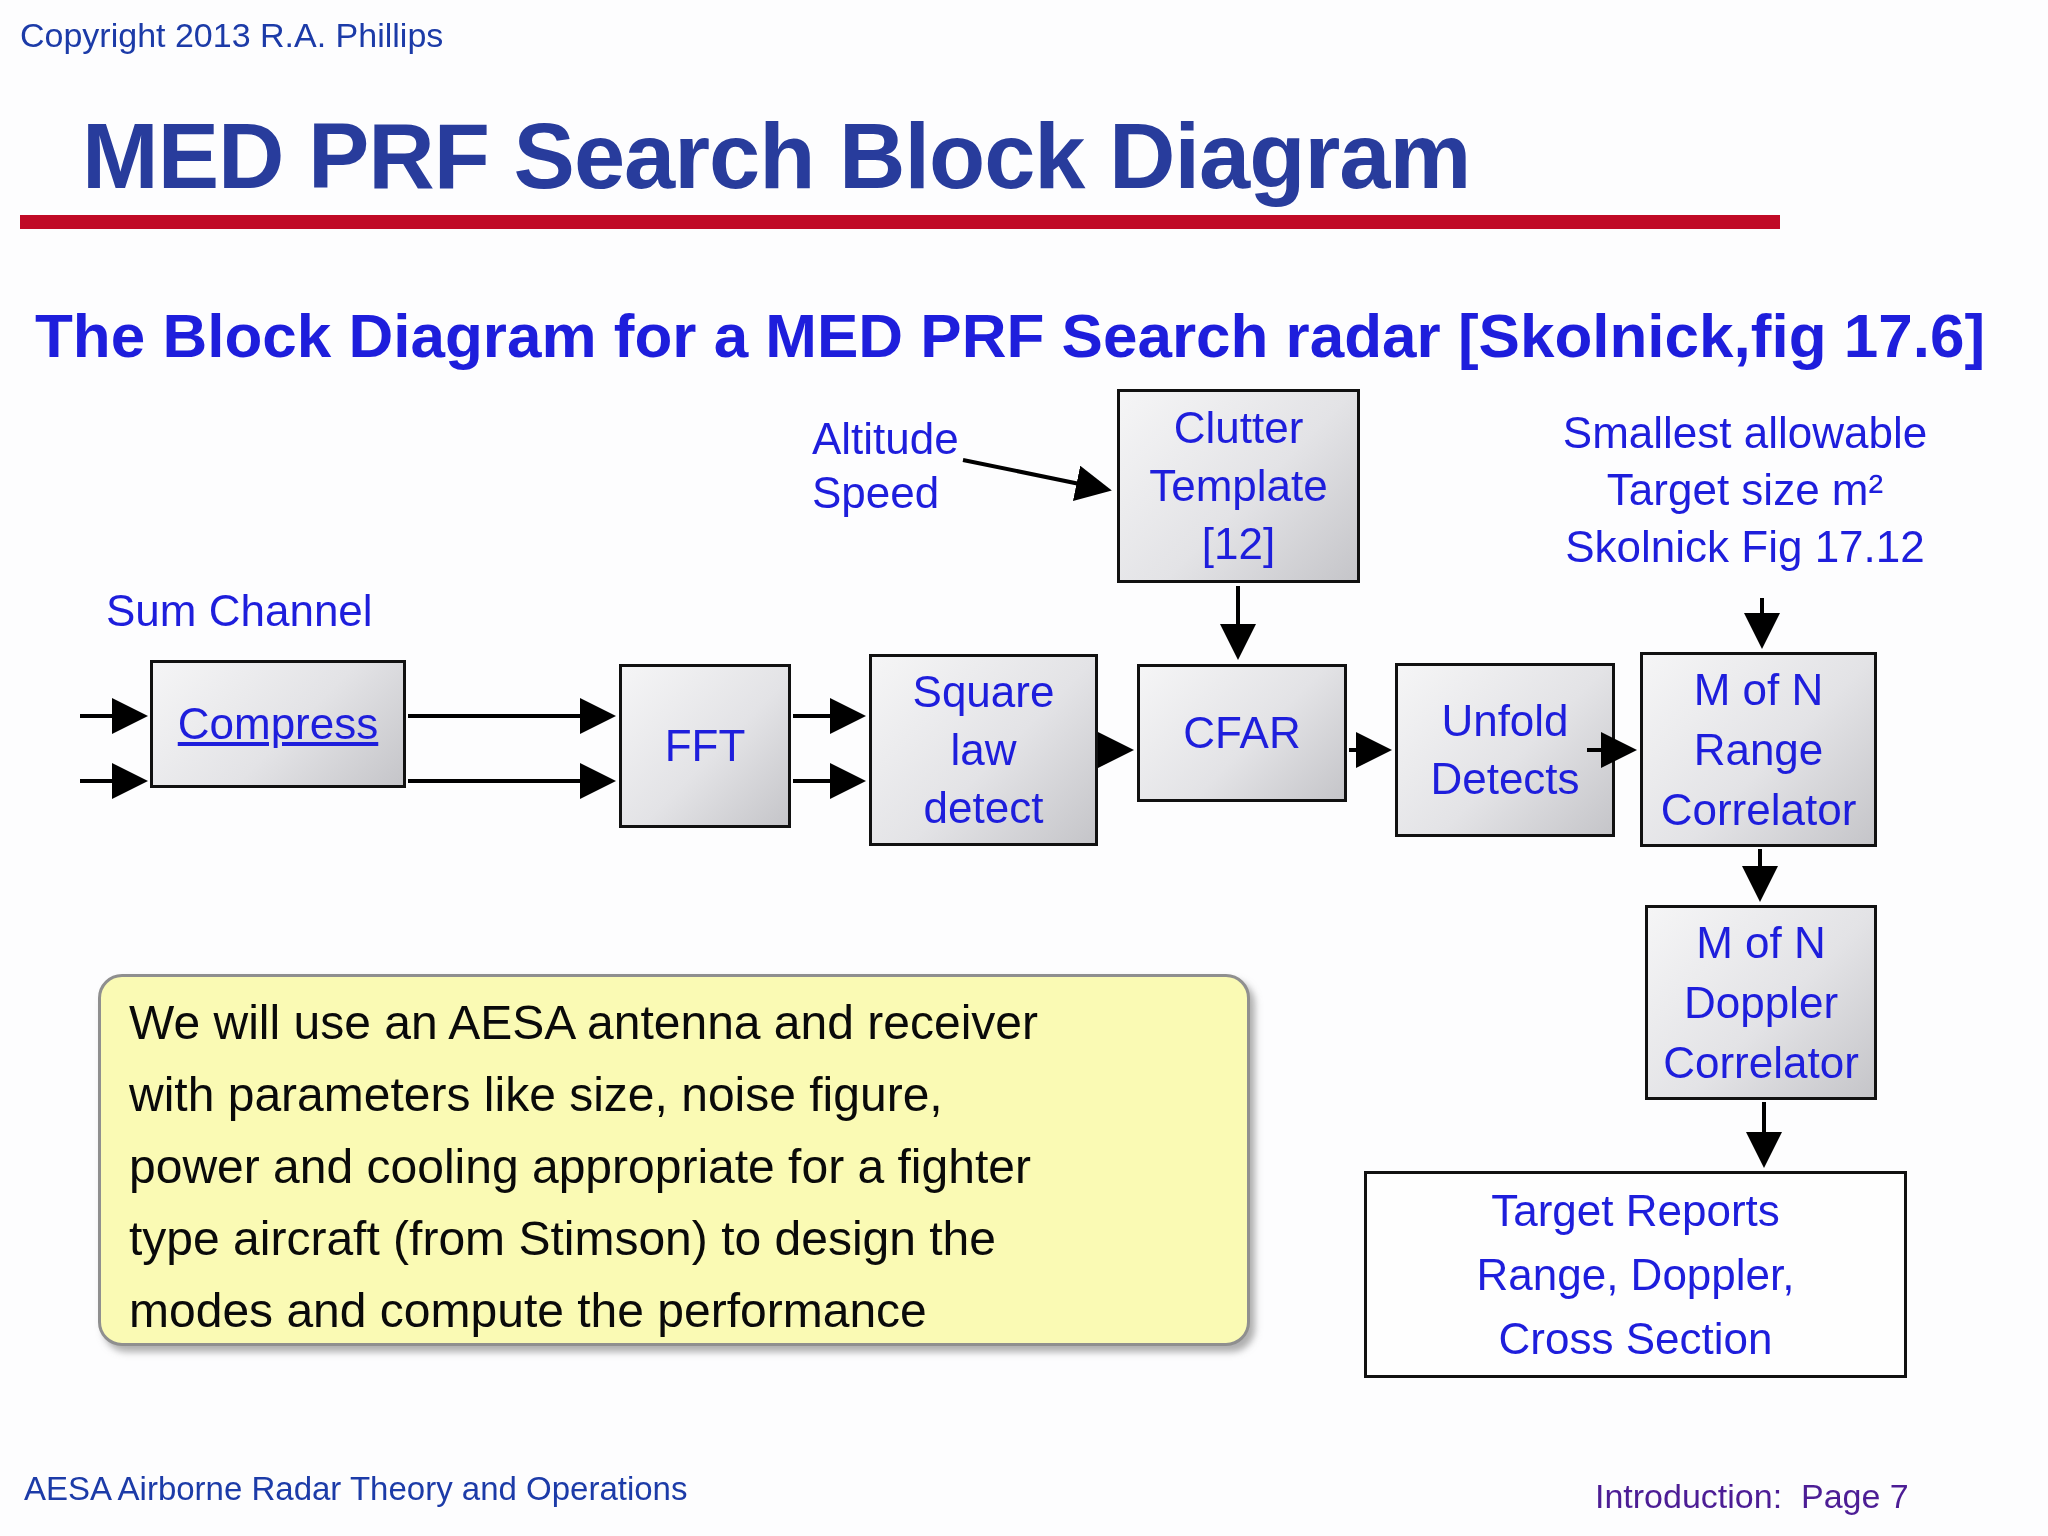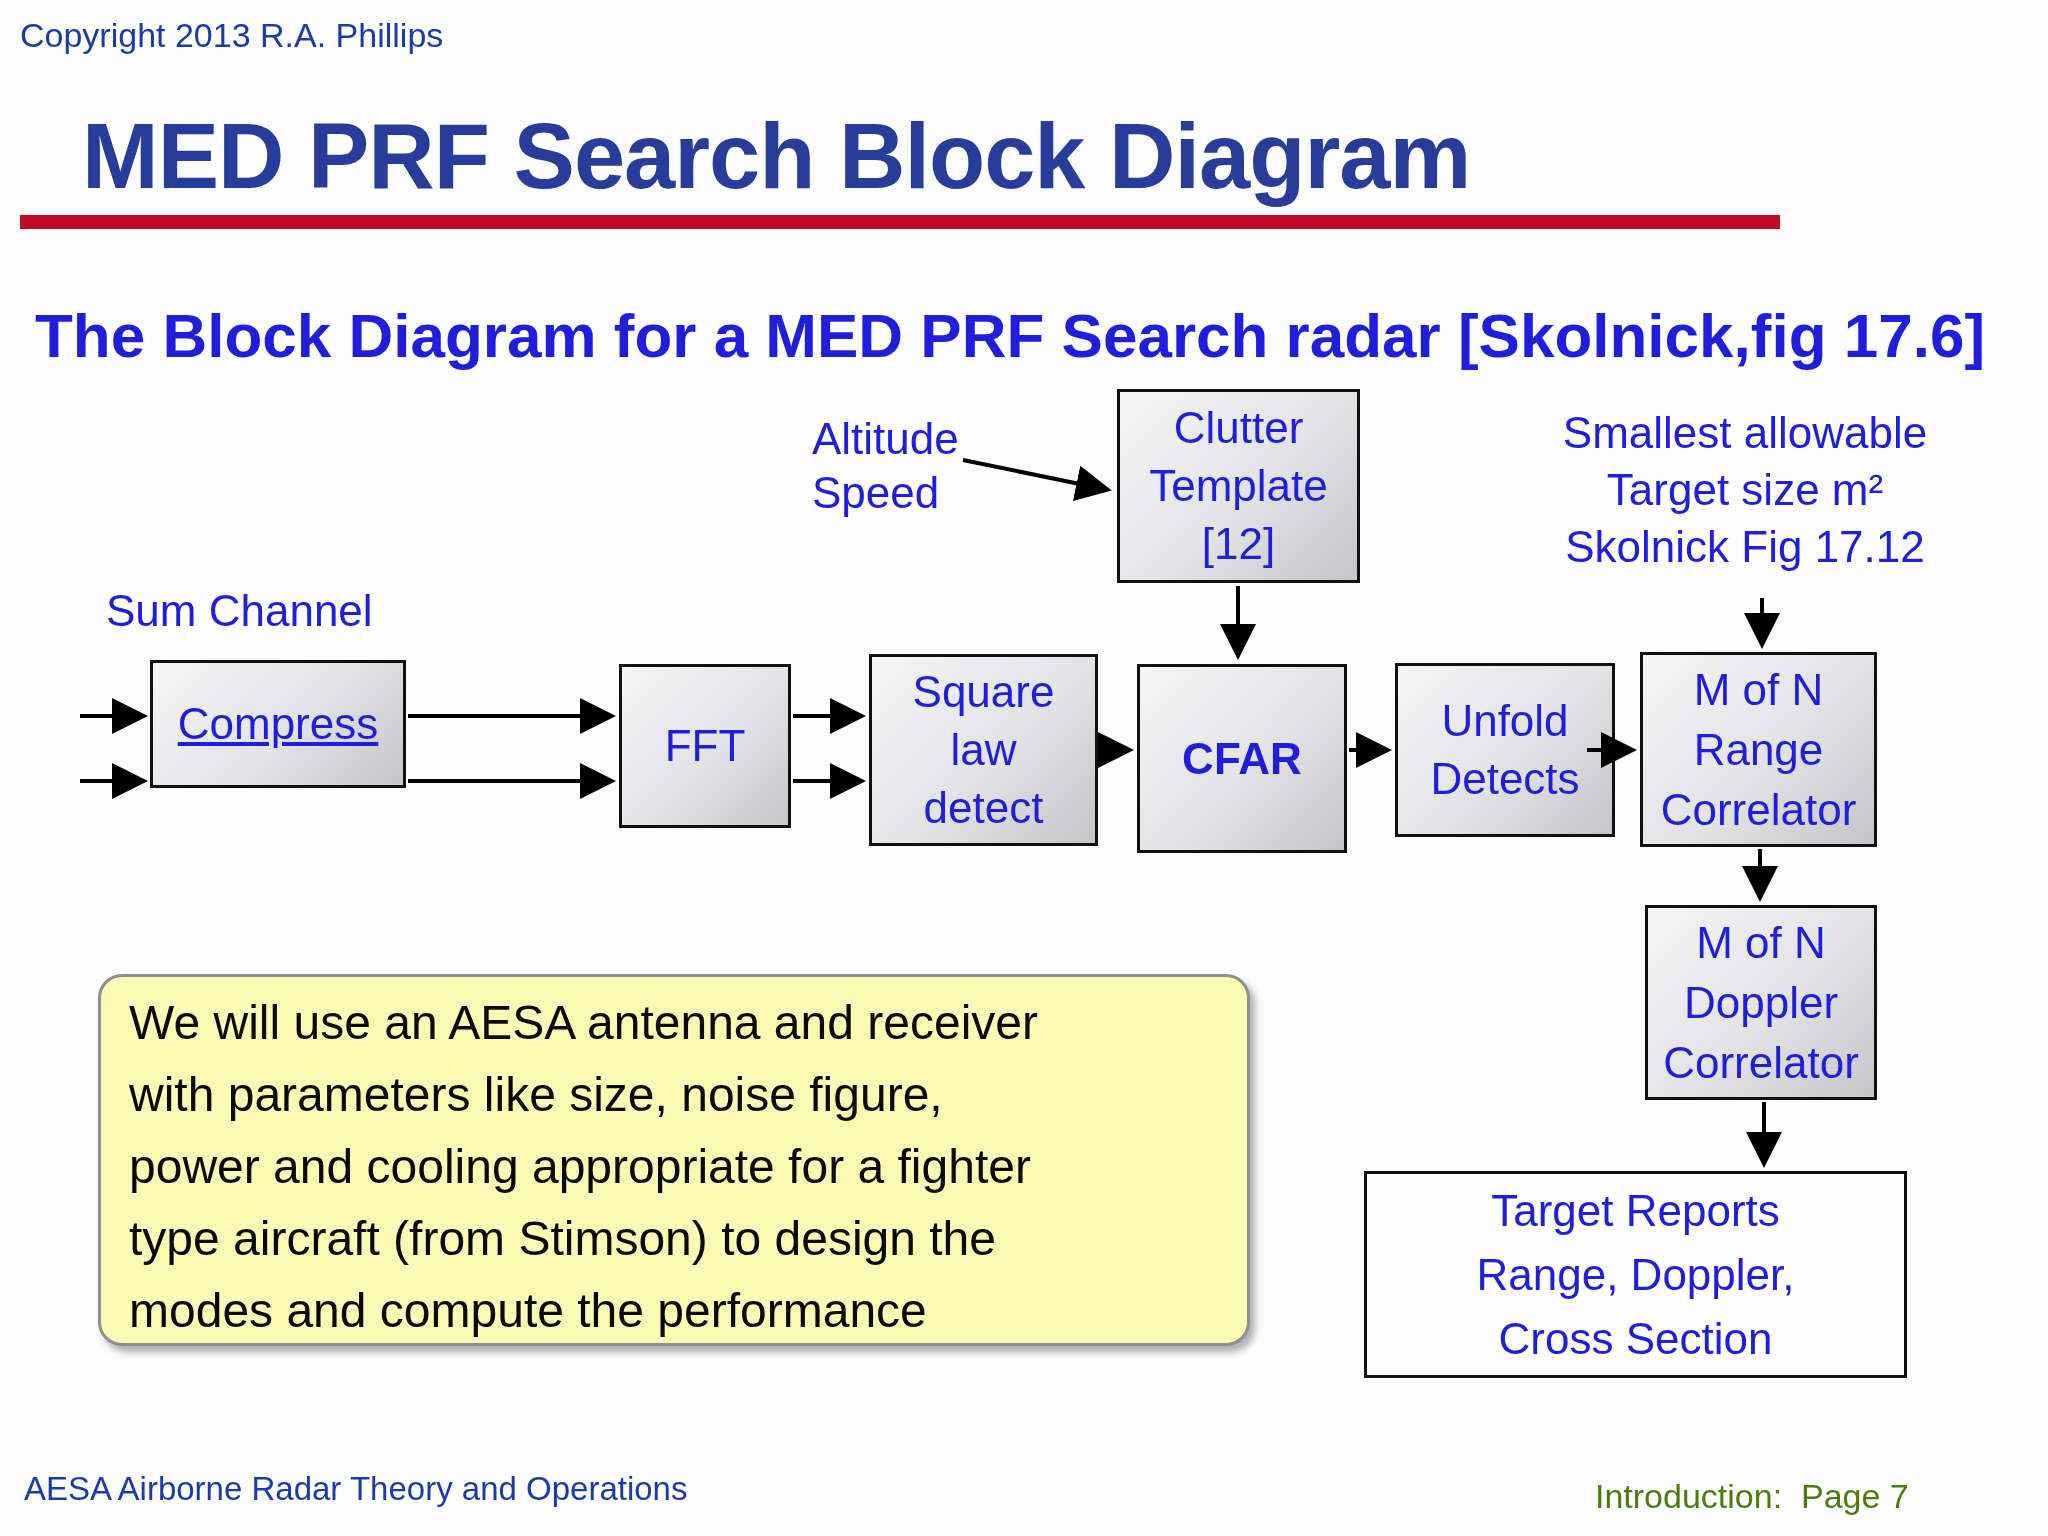--- a/index.html
+++ b/index.html
@@ -40,21 +40,21 @@
     background:linear-gradient(135deg,#f5f5f6 0%,#e3e3e6 55%,#c5c5c9 100%);
     border:3px solid #111111;
     display:flex;align-items:center;justify-content:center;
     text-align:center;color:#1E1EDC;font-size:44px;
     white-space:pre-line;line-height:56px;
     box-sizing:border-box;
   }
   .box-compress{left:150px;top:660px;width:256px;height:128px;text-decoration:underline;}
   .box-fft{left:619px;top:664px;width:172px;height:164px;}
   .box-square{left:869px;top:654px;width:229px;height:192px;line-height:58px;}
-  .box-cfar{left:1137px;top:664px;width:210px;height:189px;font-weight:bold;}
+  .box-cfar{left:1137px;top:664px;width:210px;height:138px;}
   .box-unfold{left:1395px;top:663px;width:220px;height:174px;line-height:58px;}
   .box-clutter{left:1117px;top:389px;width:243px;height:194px;line-height:58px;}
   .box-range{left:1640px;top:652px;width:237px;height:195px;line-height:60px;}
   .box-doppler{left:1645px;top:905px;width:232px;height:195px;line-height:60px;}
   .box-target{
     left:1364px;top:1171px;width:543px;height:207px;
     background:#fefefe;line-height:64px;
   }
   .arrows{position:absolute;left:0;top:0;width:2048px;height:1536px;pointer-events:none;}
   .arrows line{stroke:#000;stroke-width:4;}
@@ -68,21 +68,21 @@
     padding:10px 10px 0 28px;
     font-size:48px;line-height:72px;color:#0a0a0a;
     white-space:pre-line;
   }
   .footer-left{
     position:absolute;left:24px;top:1470px;
     font-size:33px;color:#1C3BA8;
   }
   .footer-right{
     position:absolute;left:1595px;top:1477px;
-    font-size:34px;color:#4d7c0f;white-space:pre;
+    font-size:34px;color:#4c1d95;white-space:pre;
   }
 </style>
 </head>
 <body>
 
 <div class="slide">
 
   <div class="copyright">Copyright 2013 R.A. Phillips</div>
   <h1 class="title">MED PRF Search Block Diagram</h1>
   <div class="red-bar"></div>

